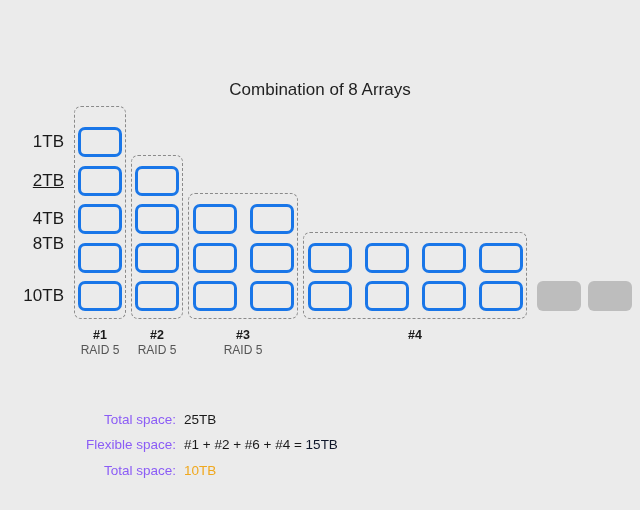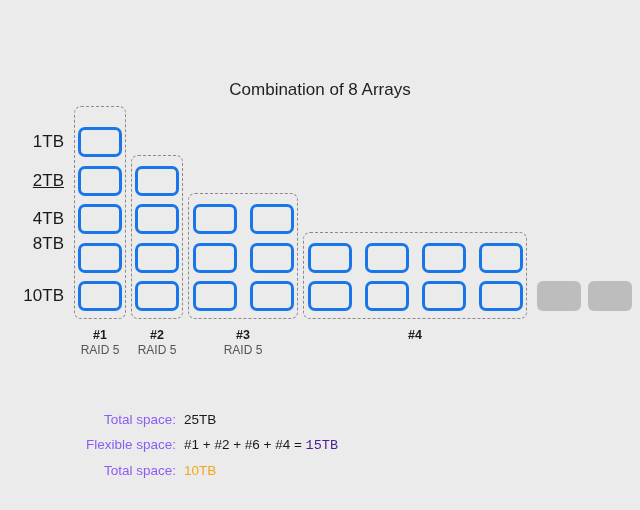--- a/index.html
+++ b/index.html
@@ -101,21 +101,21 @@
   }
   .sum-value {
     position: absolute;
     text-align: left;
     font-size: 13.5px;
     color: #1a1a1a;
     height: 16px;
     line-height: 16px;
     white-space: pre;
   }
-  .sum-value .hl-blue { color: #4c1d95; font-family: Liberation Mono, monospace; }
+  .sum-value .hl-blue { color: #0f172a; }
   .sum-value .hl-amber { color: #f0a81e; }
 </style>
 </head>
 <body>
 
 <div id="canvas">
 
 
   <div class="subtitle">Combination of 8 Arrays</div>
 

